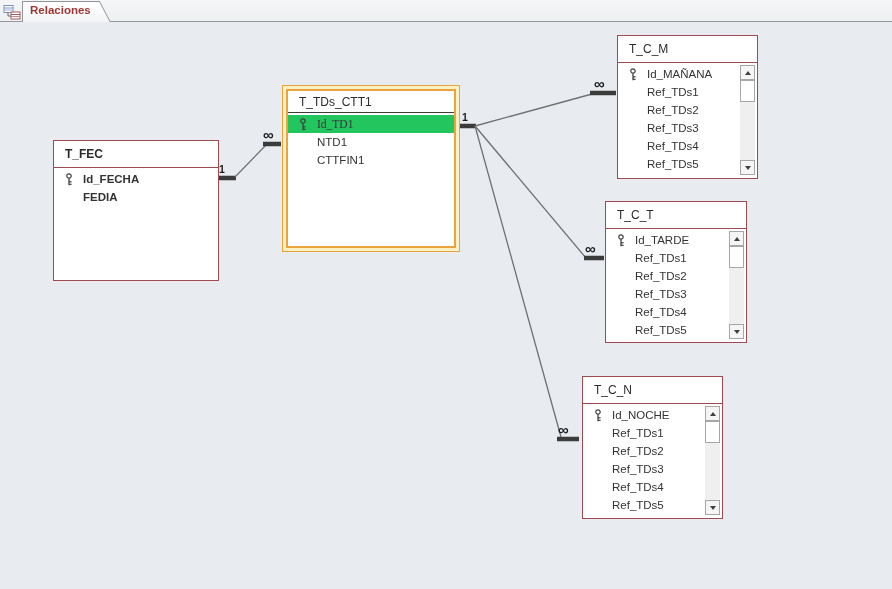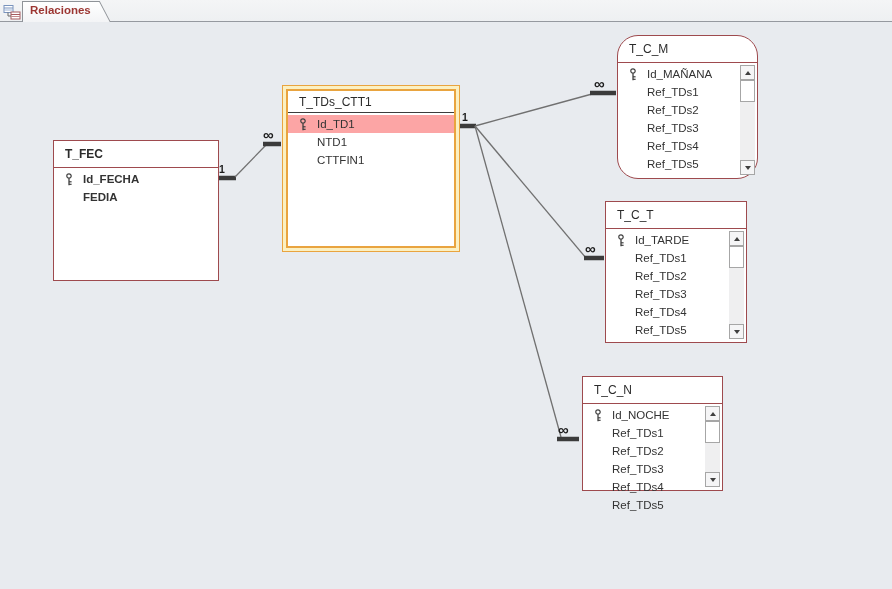--- a/index.html
+++ b/index.html
@@ -21,21 +21,21 @@
   #canvas{position:absolute;left:0;top:23px;width:892px;height:566px;}
   #rel-lines{position:absolute;left:0;top:0;z-index:1;}
 
   
   .tbl{position:absolute;z-index:2;background:#fff;border:1px solid #9E4A4E;box-sizing:border-box;
     font-size:11.5px;color:#333;}
   .tbl-title{height:26px;line-height:27px;padding:0 0 0 11px;font-size:12px;color:#2b2b2b;
     border-bottom:1px solid #9E4A4E;white-space:nowrap;}
   .tbl-rows{padding-top:2px;}
   .row{position:relative;height:18px;line-height:18px;padding-left:29px;white-space:nowrap;}
-  .row.hl{background:#fca5a5;}
+  .row.hl{background:#22c55e;font-family:Liberation Serif, serif;}
   .keyicon{position:absolute;left:11px;top:3px;}
 
   
   .tbl.selected{border:2px solid #E9A43F;
     box-shadow:0 0 0 3px #FBF0C2,0 0 0 4px #E9A43F;}
   .tbl.selected .tbl-title{height:21px;line-height:22px;border-bottom:1px solid #3c3c3c;}
 
   
   .sb{position:absolute;top:29px;right:2px;bottom:3px;width:15px;background:#EFEFF0;z-index:3;}
   .sb-btn{position:absolute;left:0;width:13px;height:13px;background:#F5F5F6;border:1px solid #A6A6A6;
@@ -144,21 +144,21 @@
         </div>
         <div class="row">
           <span>NTD1</span>
         </div>
         <div class="row">
           <span>CTTFIN1</span>
         </div>
       </div>
     </div>
 
-    <div class="tbl" style="left:617px;top:12px;width:141px;height:144px;border-radius:21px;">
+    <div class="tbl" style="left:617px;top:12px;width:141px;height:144px;">
       <div class="tbl-title">T_C_M</div>
       <div class="tbl-rows">
         <div class="row">
           <span class="keyicon">
             <svg width="8" height="13" viewBox="0 0 8 13">
                 <circle cx="4" cy="3" r="2.2" fill="none" stroke="#3f3f3f" stroke-width="1.2"></circle>
                 <line x1="4" y1="5.2" x2="4" y2="12.3" stroke="#3f3f3f" stroke-width="1.3"></line>
                 <line x1="4" y1="8.8" x2="6.6" y2="8.8" stroke="#3f3f3f" stroke-width="1.2"></line>
                 <line x1="4" y1="11.3" x2="6.6" y2="11.3" stroke="#3f3f3f" stroke-width="1.2"></line>
               </svg>
@@ -206,21 +206,21 @@
         <div class="sb-btn sb-up">
             <div class="tri-up"></div>
           </div>
         <div class="sb-thumb"></div>
         <div class="sb-btn sb-down">
             <div class="tri-down"></div>
           </div>
       </div>
     </div>
 
-    <div class="tbl" style="left:582px;top:353px;width:141px;height:115px;">
+    <div class="tbl" style="left:582px;top:353px;width:141px;height:143px;">
       <div class="tbl-title">T_C_N</div>
       <div class="tbl-rows">
         <div class="row">
           <span class="keyicon">
             <svg width="8" height="13" viewBox="0 0 8 13">
                 <circle cx="4" cy="3" r="2.2" fill="none" stroke="#3f3f3f" stroke-width="1.2"></circle>
                 <line x1="4" y1="5.2" x2="4" y2="12.3" stroke="#3f3f3f" stroke-width="1.3"></line>
                 <line x1="4" y1="8.8" x2="6.6" y2="8.8" stroke="#3f3f3f" stroke-width="1.2"></line>
                 <line x1="4" y1="11.3" x2="6.6" y2="11.3" stroke="#3f3f3f" stroke-width="1.2"></line>
               </svg>

